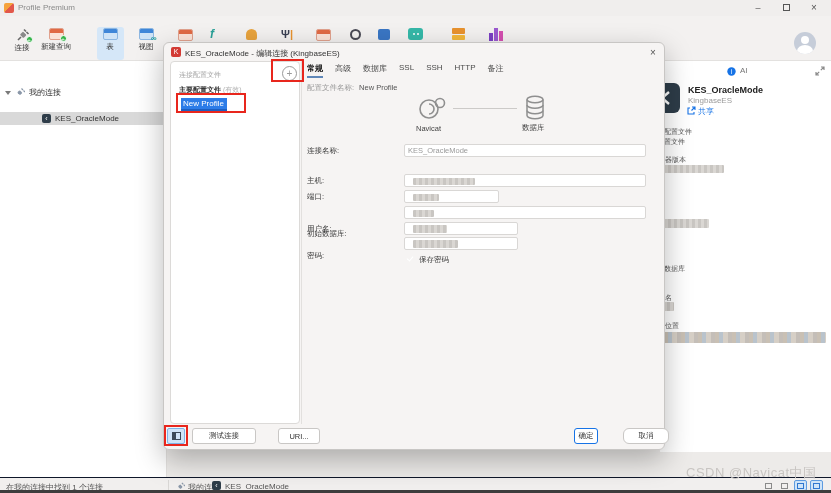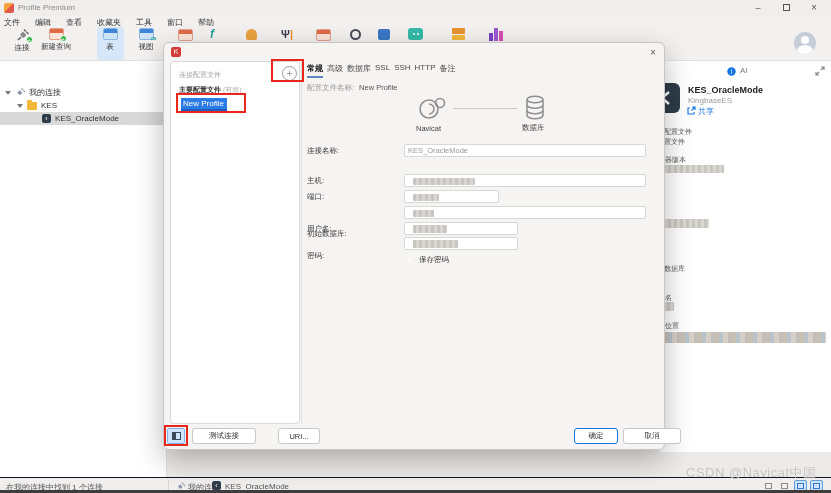--- a/index.html
+++ b/index.html
@@ -63,21 +63,21 @@
   .dlg-close{left:482px;top:3px;width:14px;height:13px;font-size:10px;color:#555;text-align:center;line-height:13px;cursor:pointer;}
   .listbox{left:6px;top:18px;width:130px;height:363px;background:#fff;border:1px solid #dcdad8;border-radius:4px;}
   .lb-head{left:8px;top:8px;font-size:7px;color:#a3a3a3;}
   .plus-btn{left:111px;top:4px;width:15px;height:15px;border:1px solid #9a9a9a;border-radius:50%;color:#9a9a9a;
     font-size:10px;line-height:13px;text-align:center;background:#fff;}
   .lb-primary{left:8px;top:23px;font-size:7px;color:#333;font-weight:bold;}
   .lb-primary i{font-style:normal;font-weight:normal;color:#b3b3b3;}
   .profile-item{left:10px;top:36px;width:46px;height:13px;background:#2c7ce8;border-bottom:2px solid #1d5fc0;
     color:#fff;font-size:8px;line-height:11px;padding-left:2px;}
   .vdiv{left:137px;top:18px;width:1px;height:363px;background:#e2e0de;}
-  .tabs{left:143px;top:20px;height:15px;display:flex;gap:4px;font-size:8px;color:#4a4a4a;}
+  .tabs{left:143px;top:20px;height:15px;display:flex;gap:12px;font-size:8px;color:#4a4a4a;}
   .tabs .tab{padding-bottom:2px;cursor:pointer;}
   .tabs .tab.active{color:#111;font-weight:bold;border-bottom:2px solid #5f87b8;}
   .pname-row{left:143px;top:40px;font-size:7.5px;color:#9a9a9a;}
   .pname-row b{font-weight:normal;color:#555;margin-left:5px;}
   .fld-label{font-size:7.5px;color:#3a3a3a;left:143px;}
   .input{background:#fff;border:1px solid #d9d7d5;border-radius:2px;font-size:7.5px;color:#9a9a9a;line-height:12px;padding:0 3px;overflow:hidden;}
   .conn-line{background:#cccac8;height:1px;}
   .cap{font-size:7.5px;color:#444;}
   .checkbox{width:9px;height:9px;background:#1673e6;border-radius:2px;position:relative;}
   .checkbox::after{content:"";position:absolute;left:2.5px;top:1px;width:3px;height:5px;border:solid #fff;border-width:0 1.5px 1.5px 0;transform:rotate(40deg);}
@@ -104,29 +104,20 @@
         <span style="font-size:9px;">–</span>
       </div>
     <div class="abs winctl" style="left:777px;width:18px;">
         <span style="width:7px;height:7px;border:1px solid #555;display:inline-block;"></span>
       </div>
     <div class="abs winctl" style="left:805px;width:18px;">
         <span style="font-size:10px;">×</span>
       </div>
   </div>
 
-  <div class="abs menubar">
-    <span>文件</span>
-    <span>编辑</span>
-    <span>查看</span>
-    <span>收藏夹</span>
-    <span>工具</span>
-    <span>窗口</span>
-    <span>帮助</span>
-  </div>
 
   <div class="abs toolbar-item" style="left:6px;">
     <span style="position:relative;">
       <svg width="15" height="13" viewBox="0 0 15 13">
           <g stroke="#6a6a6a" stroke-width="1.6" fill="none">
             <path d="M3 12 L6 9"></path>
             <rect x="5.5" y="4.5" width="5" height="4.5" rx="1" transform="rotate(45 8 7)" fill="#8a8a8a" stroke="none"></rect>
             <path d="M9 1.5 L11 3.5 M11.5 4 L13.5 6"></path>
           </g>
         </svg>
@@ -186,25 +177,20 @@
   <div class="abs sidebar">
     <div class="abs tree-row" style="top:25px;padding-left:5px;">
       <span class="chev"></span>
       <span style="margin-right:4px;">
         <svg width="10" height="9" viewBox="0 0 10 9">
             <rect x="3" y="3" width="4" height="3.5" rx="1" transform="rotate(45 5 4.5)" fill="#8a97a8"></rect>
             <path d="M6.5 0.5 L8 2 M8.5 2.5 L10 4" stroke="#8a97a8" stroke-width="1.2"></path>
           </svg>
       </span>
       <span>我的连接</span>
-    </div>
-    <div class="abs tree-row" style="top:38px;padding-left:17px;">
-      <span class="chev"></span>
-      <span class="folder"></span>
-      <span>KES</span>
     </div>
     <div class="abs tree-row sel" style="top:51px;padding-left:42px;">
       <span class="kicon">‹</span>
       <span>KES_OracleMode</span>
     </div>
   </div>
 
   <div class="abs info-panel">
     <span class="abs" style="left:67px;top:6px;">
       <svg width="9" height="9" viewBox="0 0 9 9">
@@ -269,20 +255,21 @@
         </span>
       <span class="sb-mini on">
           <span class="g"></span>
         </span>
     </div>
   </div>
   <div class="abs sb-darkline"></div>
 
   <div class="abs dialog">
     <span class="abs dlg-kicon">K</span>
+    <span class="abs dlg-title nowrap">KES_OracleMode - 编辑连接 (KingbaseES)</span>
     <span class="abs dlg-close">×</span>
 
     
     <div class="abs listbox">
       <span class="abs lb-head nowrap">连接配置文件</span>
       <span class="abs plus-btn">+</span>
       <span class="abs lb-primary nowrap"><span>主要配置文件</span> <i>(有效)</i></span>
       <div class="abs profile-item nowrap">New Profile</div>
     </div>
     <div class="abs vdiv"></div>
@@ -352,22 +339,22 @@
 
     <span class="abs checkbox" style="left:241px;top:211px;"></span>
     <span class="abs fld-label nowrap" style="left:255px;top:212px;">保存密码</span>
 
     
     <div class="abs btn toggle-btn" style="left:3px;top:385px;width:18px;height:16px;">
         <span class="tg"></span>
       </div>
     <div class="abs btn" style="left:28px;top:385px;width:64px;">测试连接</div>
     <div class="abs btn" style="left:114px;top:385px;width:42px;">URI...</div>
-    <div class="abs btn primary" style="left:410px;top:385px;width:44px;">确定</div>
-    <div class="abs btn" style="left:459px;top:385px;width:58px;">取消</div>
+    <div class="abs btn primary" style="left:410px;top:385px;width:24px;">确定</div>
+    <div class="abs btn" style="left:459px;top:385px;width:46px;border-radius:6px;">取消</div>
   </div>
 
   <div class="abs redbox" style="left:271px;top:59px;width:33px;height:23px;"></div>
   <div class="abs redbox" style="left:176px;top:93px;width:70px;height:20px;"></div>
   <div class="abs redbox" style="left:164px;top:425px;width:24px;height:21px;"></div>
 
   <div class="abs watermark nowrap">CSDN @Navicat中国</div>
 </div>
 
 </body></html>

